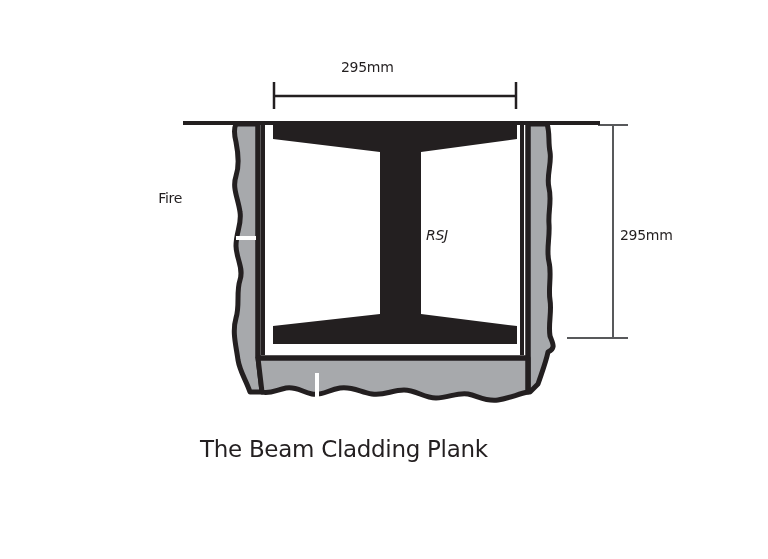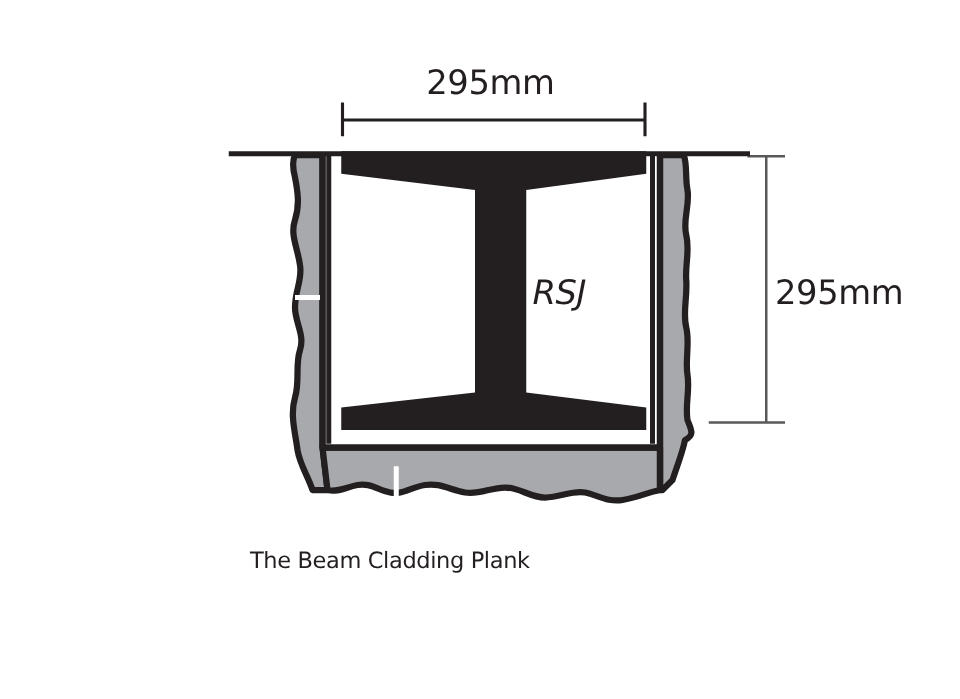--- a/index.html
+++ b/index.html
@@ -1,26 +1,26 @@
 <!DOCTYPE html>
 <html><head>
   <meta charset="utf-8">
   <style>
     html, body { margin: 0; padding: 0; background: #ffffff; }
     body { width: 768px; height: 559px; position: relative; overflow: hidden;
            font-family: "DejaVu Sans", sans-serif; color: #231f20; }
     #diagram { position: absolute; left: 0; top: 0; }
     .lbl { position: absolute; font-family: "DejaVu Sans", sans-serif; color: #231f20;
-           font-size: 27px; line-height: 34px; white-space: nowrap; letter-spacing: -0.3px; }
+           font-size: 14px; line-height: 34px; white-space: nowrap; letter-spacing: -0.3px; }
     #top-dim-label { left: 341px; top: 50px; }
     #right-dim-label { left: 620px; top: 218px; }
     #rsj-label { left: 426px; top: 218px; font-style: italic; }
     #fire-label { left: 40px; top: 180px; width: 142px; text-align: right; line-height: 36px; }
     #fire-label span { display: block; }
-    #caption { left: 200px; top: 432px; font-size: 18px; line-height: 34px; text-align: center; }
+    #caption { left: 200px; top: 432px; font-size: 23px; line-height: 34px; text-align: center; }
     #caption span { display: block; }
   </style>
 </head>
 <body>
 
 <svg id="diagram" width="768" height="559" viewBox="0 0 768 559" xmlns="http://www.w3.org/2000/svg">
 
   <g stroke="#231f20" stroke-width="2.5" fill="none">
     <line x1="274" y1="96" x2="516" y2="96"></line>
     <line x1="274" y1="82" x2="274" y2="109"></line>
@@ -71,17 +71,18 @@
 
   <path d="M273,121 L517,121 L517,139 L421,152 L421,314 L517,326 L517,344
            L273,344 L273,326 L380,314 L380,152 L273,139 Z" fill="#231f20"></path>
 </svg>
 
 <div id="top-dim-label" class="lbl">295mm</div>
 <div id="right-dim-label" class="lbl">295mm</div>
 <div id="rsj-label" class="lbl">RSJ</div>
 
 <div id="fire-label" class="lbl">
+  <span>Fire</span>
 </div>
 
 <div id="caption" class="lbl">
   <span>The Beam Cladding Plank</span>
 </div>
 
 </body></html>

